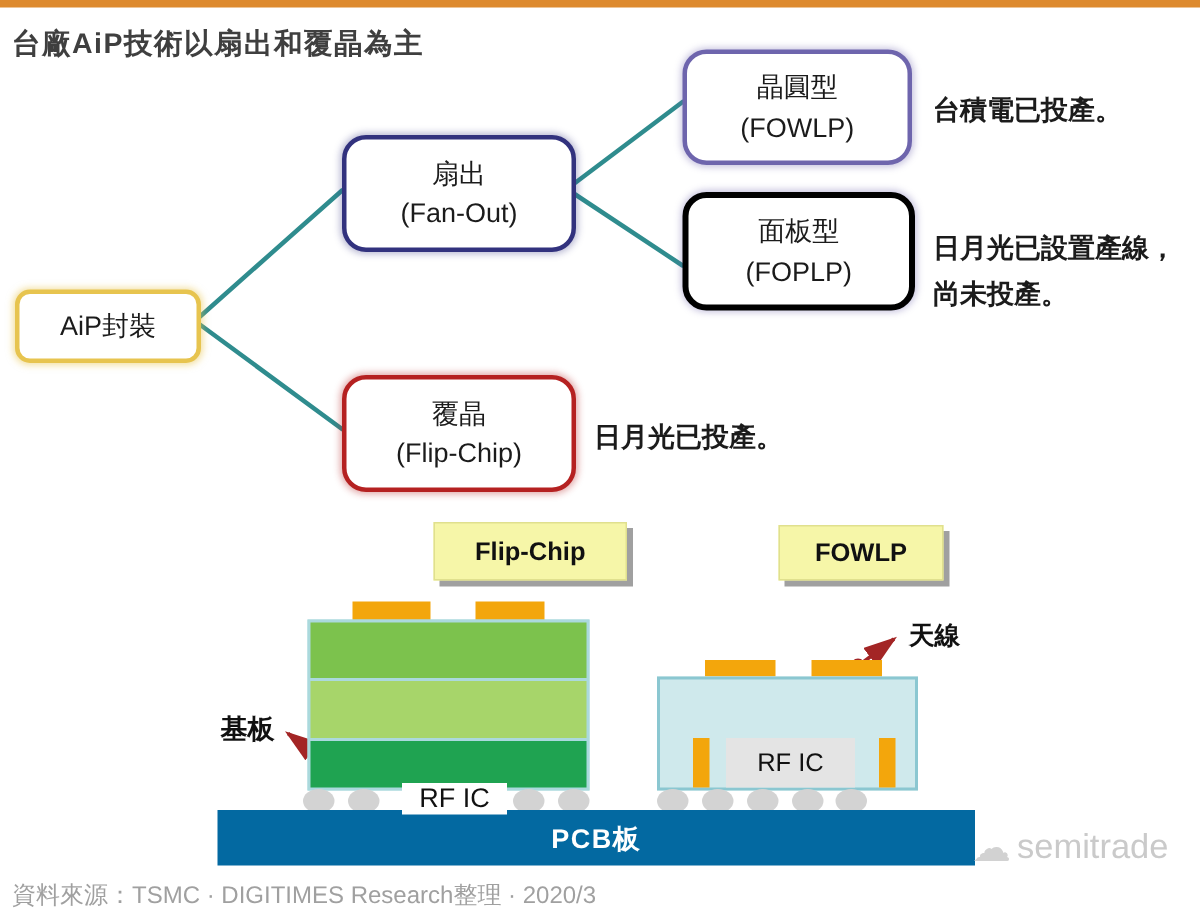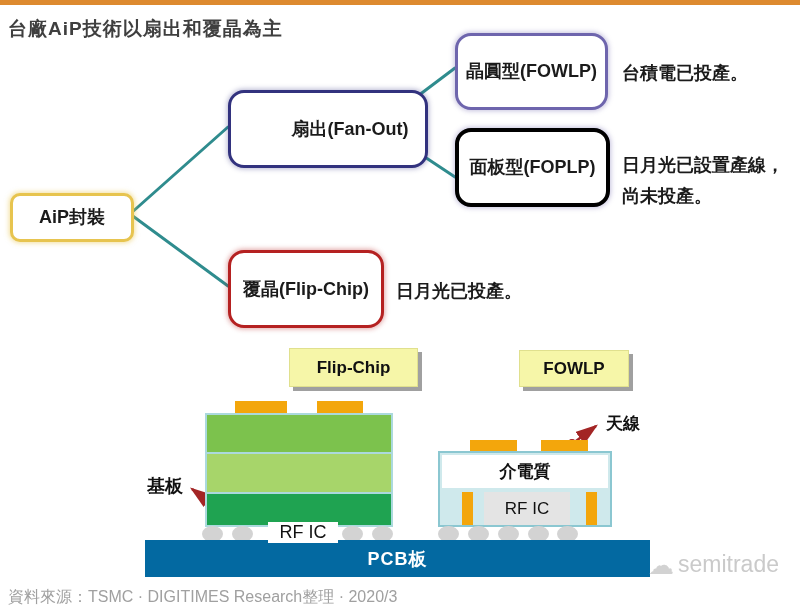--- a/index.html
+++ b/index.html
@@ -9,28 +9,28 @@
   }
   .abs{position:absolute;}
   
   #topbar{left:0;top:0;width:800px;height:5px;background:#dd8a2f;}
   
   #title{left:8px;top:16px;font-size:19px;font-weight:bold;color:#3f3f3f;letter-spacing:1px;}
   
   #wires{left:0;top:0;width:800px;height:608px;pointer-events:none;}
   
   .node{
-    background:#ffffff;border-radius:16px;display:flex;
+    background:#ffffff;border-radius:16px;display:flex;flex-direction:column;
     align-items:center;justify-content:center;text-align:center;
-    font-weight:bold;color:#1b1b1b;font-size:18px;line-height:1.45;z-index:2;
+    font-weight:normal;color:#1b1b1b;font-size:18px;line-height:1.45;z-index:2;
   }
   #node-root{left:10px;top:193px;width:118px;height:43px;border:3px solid #e7c44f;border-radius:10px;
     box-shadow:0 0 5px 1px rgba(231,196,79,.55);}
   #node-fanout{left:228px;top:90px;width:150px;height:72px;border:3px solid #32327e;
-    box-shadow:0 0 5px 1px rgba(50,50,126,.35);padding-left:44px;}
+    box-shadow:0 0 5px 1px rgba(50,50,126,.35);}
   #node-fowlp{left:455px;top:33px;width:147px;height:71px;border:3px solid #6e65ad;
     box-shadow:0 0 5px 1px rgba(110,101,173,.4);}
   #node-foplp{left:455px;top:128px;width:147px;height:71px;border:4px solid #000000;
     box-shadow:0 0 5px 1px rgba(110,101,173,.4);}
   #node-flipchip{left:228px;top:250px;width:150px;height:72px;border:3px solid #b52121;
     box-shadow:0 0 5px 1px rgba(181,33,33,.4);}
   
   .note{font-size:18px;font-weight:bold;color:#1b1b1b;line-height:31px;}
   #note-fowlp{left:622px;top:58px;}
   #note-foplp{left:622px;top:150px;}
@@ -151,21 +151,20 @@
   <div class="abs bump" style="left:232px;"></div>
   <div class="abs bump" style="left:342px;"></div>
   <div class="abs bump" style="left:372px;"></div>
   <div class="abs" id="fc-rfic">RF IC</div>
   <div class="abs" id="fc-substrate-label">基板</div>
 
   <div class="abs" id="fo-antenna-label">天線</div>
   <div class="abs pad" id="fo-pad1"></div>
   <div class="abs pad" id="fo-pad2"></div>
   <div class="abs" id="fo-box">
-    <div id="fo-dielectric">介電質</div>
     <div class="via" id="fo-via1"></div>
     <div class="via" id="fo-via2"></div>
     <div id="fo-rfic">RF IC</div>
   </div>
   <div class="abs bump" style="left:438px;"></div>
   <div class="abs bump" style="left:468px;"></div>
   <div class="abs bump" style="left:498px;"></div>
   <div class="abs bump" style="left:528px;"></div>
   <div class="abs bump" style="left:557px;"></div>
 

